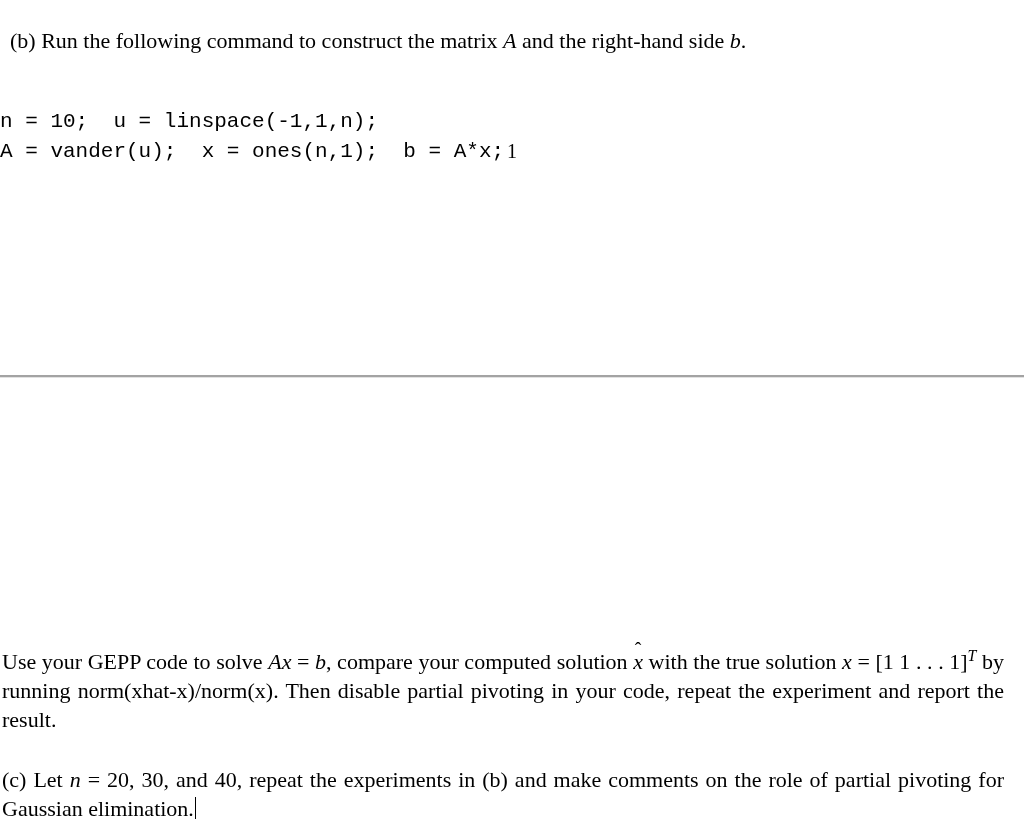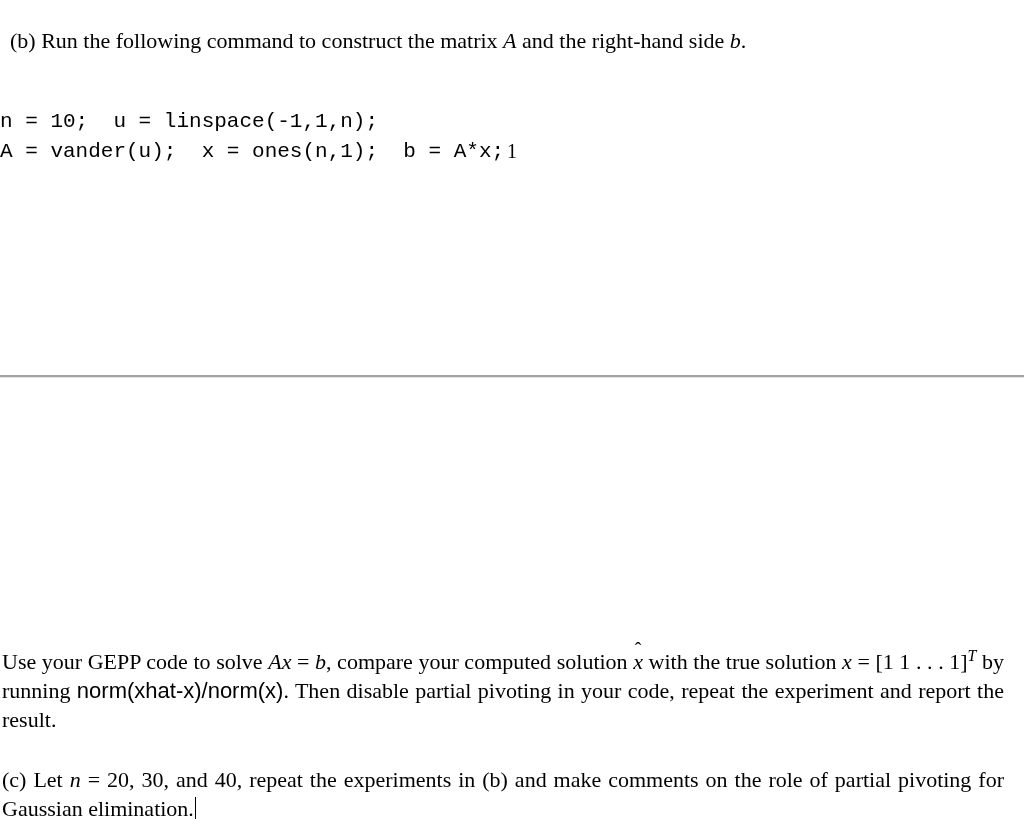--- a/index.html
+++ b/index.html
@@ -69,21 +69,21 @@
   }
   .part-c {
     position: absolute;
     top: 765px;
     left: 2px;
     right: 20px;
     font-size: 22px;
     line-height: 1.32;
     text-align: justify;
   }
-  .mono { font-family: Liberation Sans, sans-serif; }
+  .mono { font-family: Liberation Serif, serif; }
   .sup {
     font-style: italic;
     font-size: 0.72em;
     vertical-align: super;
     line-height: 0;
   }
   .hat {
     position: relative;
     display: inline-block;
     font-style: italic;

